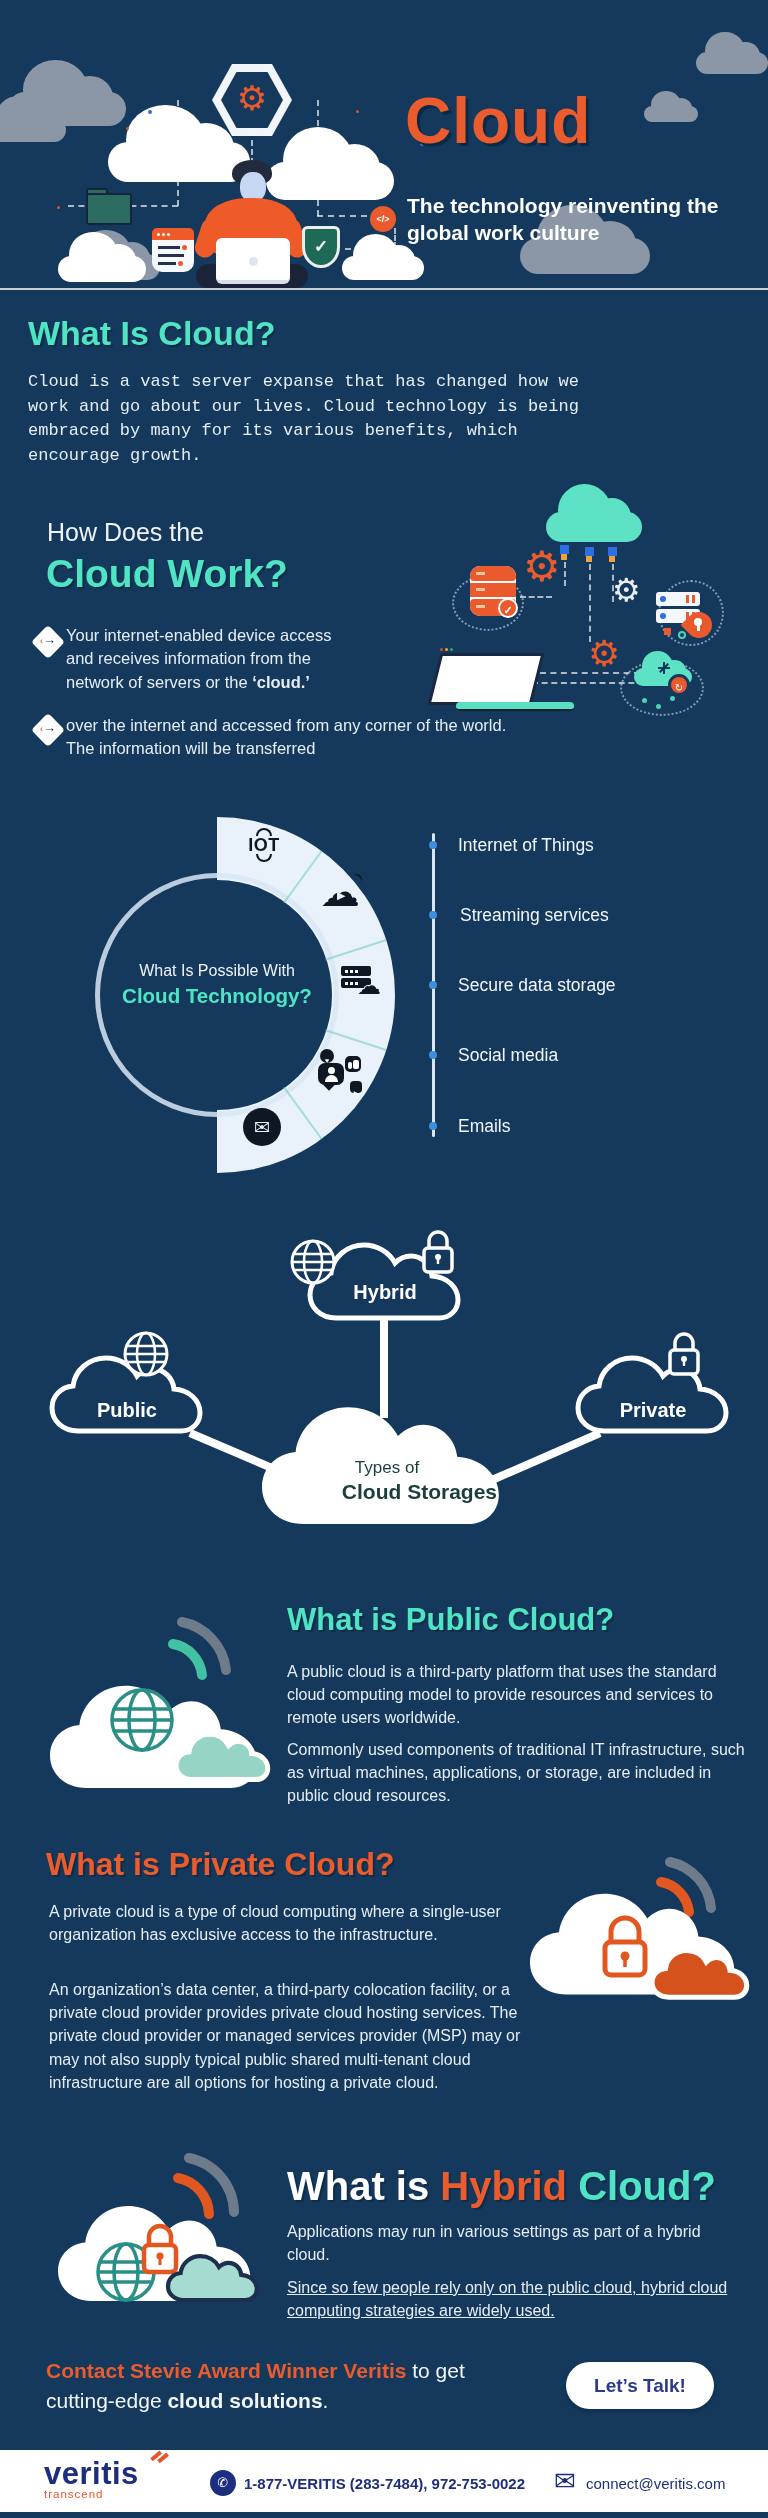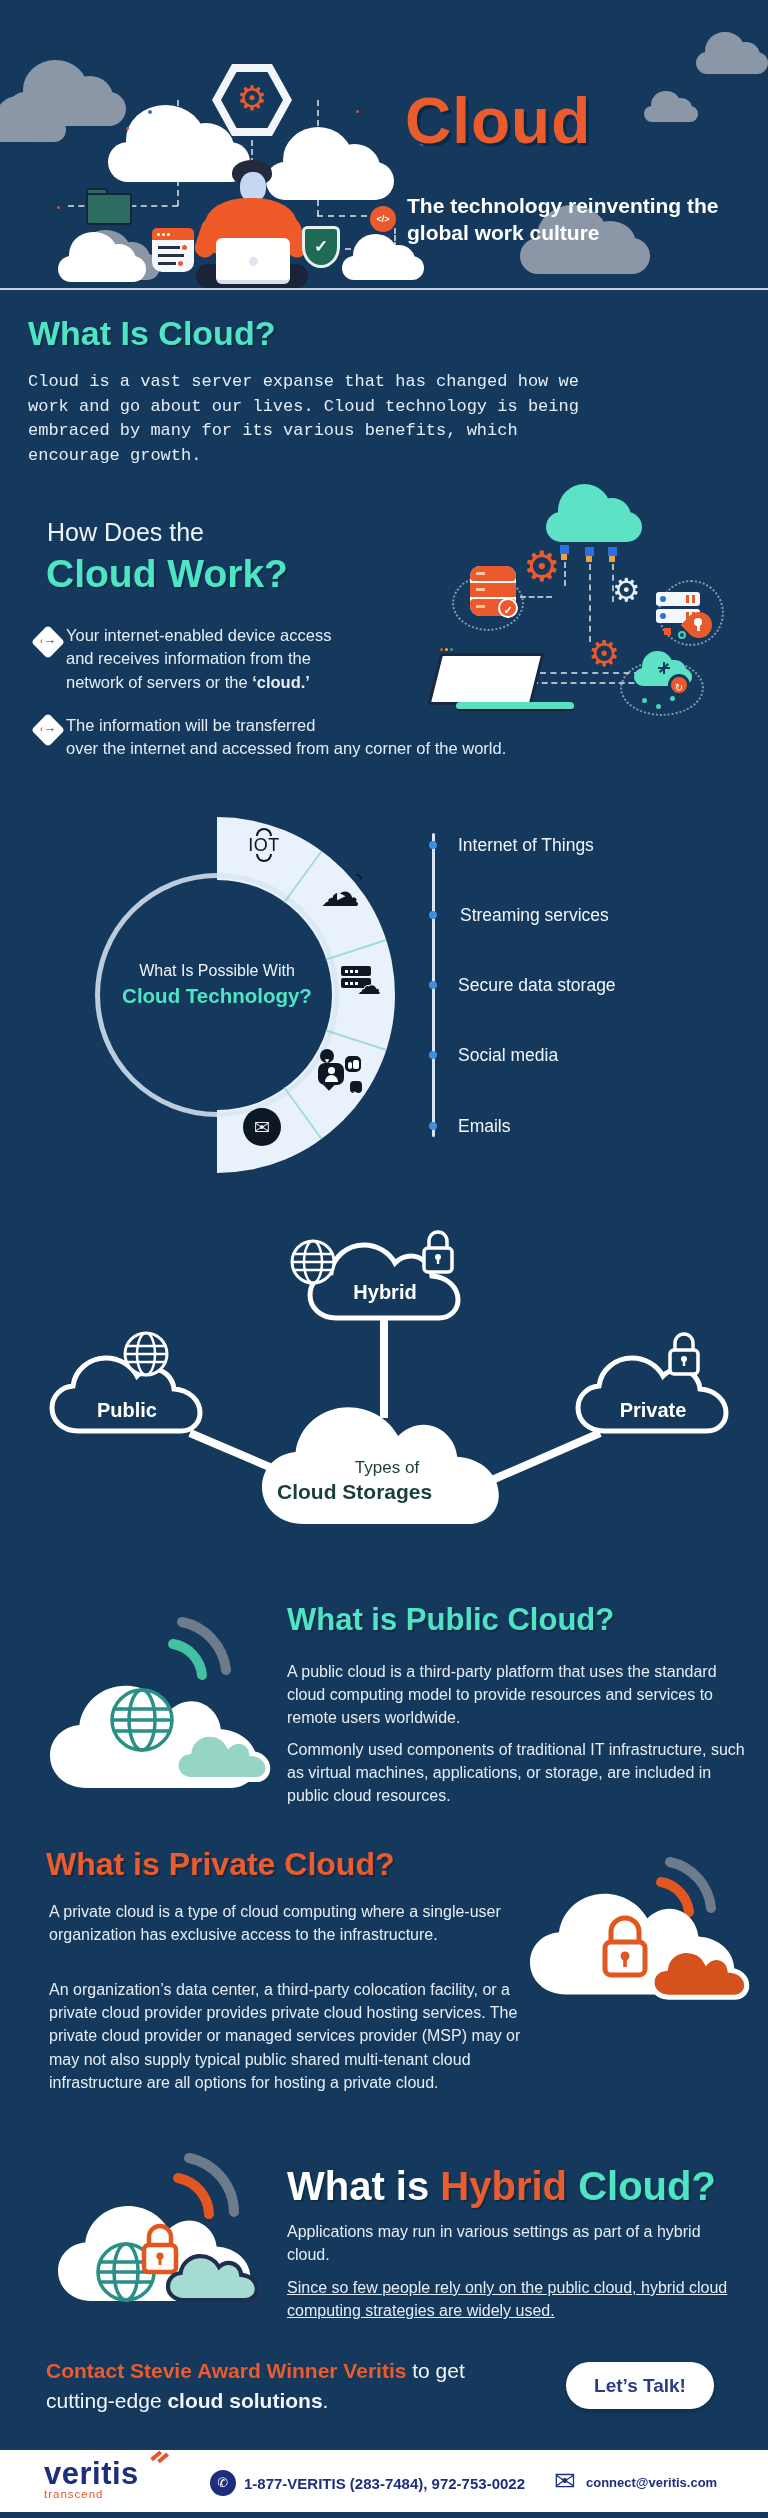--- a/index.html
+++ b/index.html
@@ -118,22 +118,22 @@
     <div class="abs" style="left:36px;top:632px;width:24px;text-align:center;font-size:13px;font-weight:bold;color:#14395C;"><span style="color:#ea5a2c;font-size:9px;">‹</span>→</div>
     <div class="abs" style="left:66px;top:624px;font-size:16.5px;color:#e6edf5;line-height:1.42;">
       <div>Your internet-enabled device access</div>
       <div>and receives information from the</div>
       <div><span>network of servers or the </span><b>‘cloud.’</b></div>
     </div>
 
     <div class="abs" style="left:36px;top:718px;width:24px;height:24px;background:#fff;border-radius:4px;transform:rotate(45deg);"></div>
     <div class="abs" style="left:36px;top:720px;width:24px;text-align:center;font-size:13px;font-weight:bold;color:#14395C;"><span style="color:#ea5a2c;font-size:9px;">‹</span>→</div>
     <div class="abs" style="left:66px;top:714px;font-size:16.5px;color:#e6edf5;line-height:1.42;">
+      <div>over the internet and accessed from any corner of the world.</div>
       <div>The information will be transferred</div>
-      <div>over the internet and accessed from any corner of the world.</div>
     </div>
 
     <div>
       <div class="pc tealc abs" style="left:546px;top:512px;width:96px;height:30px;"></div>
       <div class="abs" style="left:560px;top:545px;width:9px;height:9px;background:#2f6fe4;"></div>
       <div class="abs" style="left:561px;top:554px;width:6px;height:6px;background:#f0a23c;"></div>
       <div class="abs" style="left:585px;top:547px;width:9px;height:9px;background:#2f6fe4;"></div>
       <div class="abs" style="left:586px;top:556px;width:6px;height:6px;background:#f0a23c;"></div>
       <div class="abs" style="left:608px;top:547px;width:9px;height:9px;background:#2f6fe4;"></div>
       <div class="abs" style="left:609px;top:556px;width:6px;height:6px;background:#f0a23c;"></div>
@@ -207,21 +207,21 @@
     <div class="seg-line" style="left:217px;top:994px;transform:rotate(-54deg) translateX(114px);"></div>
     <div class="seg-line" style="left:217px;top:994px;transform:rotate(-18deg) translateX(114px);"></div>
     <div class="seg-line" style="left:217px;top:994px;transform:rotate(18deg) translateX(114px);"></div>
     <div class="seg-line" style="left:217px;top:994px;transform:rotate(54deg) translateX(114px);"></div>
 
     <div class="abs" style="left:67px;top:962px;width:300px;text-align:center;font-size:16px;color:#eef3f8;">What Is Possible With</div>
     <div class="abs" style="left:67px;top:984px;width:300px;text-align:center;font-size:20.5px;font-weight:bold;color:#4FE5C4;">Cloud Technology?</div>
 
     <div class="donut-icon" style="left:240px;top:828px;width:48px;text-align:center;">
       <div style="width:16px;height:8px;border:2px solid #0e1724;border-bottom:none;border-radius:8px 8px 0 0;margin:0 auto;"></div>
-      <div style="font-size:18px;font-weight:400;letter-spacing:.5px;line-height:1;">IOT</div>
+      <div style="font-size:18px;font-weight:700;letter-spacing:.5px;line-height:1;">IOT</div>
       <div style="width:16px;height:8px;border:2px solid #0e1724;border-top:none;border-radius:0 0 8px 8px;margin:0 auto;"></div>
     </div>
     <div class="donut-icon gear" style="left:318px;top:872px;width:48px;height:44px;">
       <span style="position:absolute;left:2px;top:0;font-size:40px;">☁</span>
       <span style="position:absolute;left:19px;top:18px;font-size:11px;color:#E9F1FB;">▶</span>
       <span style="position:absolute;left:34px;top:2px;width:10px;height:10px;border-top:2px solid #0e1724;border-radius:50%;transform:rotate(40deg);"></span>
     </div>
     <div class="donut-icon" style="left:341px;top:966px;width:44px;height:42px;">
       <div class="abs" style="left:0;top:0;width:30px;height:10px;background:#0e1724;border-radius:2px;"></div>
       <div class="abs" style="left:4px;top:3.5px;width:3px;height:3px;background:#fff;box-shadow:5px 0 0 #fff,10px 0 0 #fff;"></div>
@@ -290,21 +290,21 @@
         <path d="M -9 -4 v -7 a 9 9 0 0 1 18 0 v 7" fill="none" stroke="#fff" stroke-width="3.5"></path>
         <rect x="-14" y="-4" width="28" height="24" rx="4" fill="#14395C" stroke="#fff" stroke-width="3.5"></rect>
         <circle cy="5" r="3" fill="#fff"></circle>
           <rect x="-1.2" y="6" width="2.4" height="6" fill="#fff"></rect>
       </g>
     </svg>
     <div class="abs" style="left:320px;top:1281px;width:130px;text-align:center;font-size:20px;font-weight:bold;color:#fff;">Hybrid</div>
     <div class="abs" style="left:62px;top:1399px;width:130px;text-align:center;font-size:20px;font-weight:bold;color:#fff;">Public</div>
     <div class="abs" style="left:588px;top:1399px;width:130px;text-align:center;font-size:20px;font-weight:bold;color:#fff;">Private</div>
     <div class="abs" style="left:287px;top:1458px;width:200px;text-align:center;font-size:17px;color:#1A3E3C;">Types of</div>
-    <div class="abs" style="left:277px;top:1480px;width:220px;text-align:left;font-size:21px;font-weight:bold;color:#1A3E3C;">Cloud Storages</div>
+    <div class="abs" style="left:277px;top:1480px;width:220px;text-align:right;font-size:21px;font-weight:bold;color:#1A3E3C;">Cloud Storages</div>
   </div>
 
   <div>
     <svg class="abs" style="left:30px;top:1608px;" width="250" height="200" viewBox="0 0 250 200">
       <path d="M 152 14 A 55 55 0 0 1 196 62" stroke="#6d7b8b" stroke-width="10" fill="none" stroke-linecap="round"></path>
       <path d="M 143 36 A 35 35 0 0 1 172 67" stroke="#43c2a3" stroke-width="10" fill="none" stroke-linecap="round"></path>
       <use href="#cloudPath" transform="translate(20,68) scale(1.4)" fill="#ffffff"></use>
       <g transform="translate(112,112)" stroke="#2a8f85" stroke-width="3.5" fill="none">
         <circle r="30" fill="#ffffff"></circle>
           <ellipse rx="13" ry="30"></ellipse>
@@ -374,17 +374,17 @@
     <div class="abs" style="left:44px;top:2456px;">
       <span style="font-size:31px;font-weight:bold;color:#1d2e7e;letter-spacing:.5px;">veritis</span>
       <span class="abs" style="left:106px;top:-2px;width:12px;height:3.5px;background:#e8552b;transform:rotate(-40deg);box-shadow:4px 6px 0 #e8552b;"></span>
       <div style="text-align:left;font-size:11.5px;color:#e8552b;letter-spacing:1px;margin-top:-4px;">transcend</div>
     </div>
     <div class="abs" style="left:210px;top:2470px;width:26px;height:26px;background:#1d2e7e;border-radius:50%;text-align:center;">
       <span style="color:#fff;font-size:13px;line-height:26px;font-family:'DejaVu Sans',sans-serif;">✆</span>
     </div>
     <div class="abs footer-blue" style="left:244px;top:2475px;font-size:15px;font-weight:bold;cursor:pointer;">1-877-VERITIS (283-7484), 972-753-0022</div>
     <div class="abs" style="left:554px;top:2466px;font-size:26px;color:#1d2e7e;font-family:'DejaVu Sans',sans-serif;font-weight:bold;">✉</div>
-    <div class="abs footer-blue" style="left:586px;top:2475px;font-size:13px;font-weight:bold;cursor:pointer;">connect@veritis.com</div>
+    <div class="abs footer-blue" style="left:586px;top:2475px;font-size:15px;font-weight:normal;cursor:pointer;">connect@veritis.com</div>
     <div class="abs" style="left:0;top:2512px;width:768px;height:6px;background:#14395C;"></div>
   </div>
 
 </div>
 
 </body></html>

